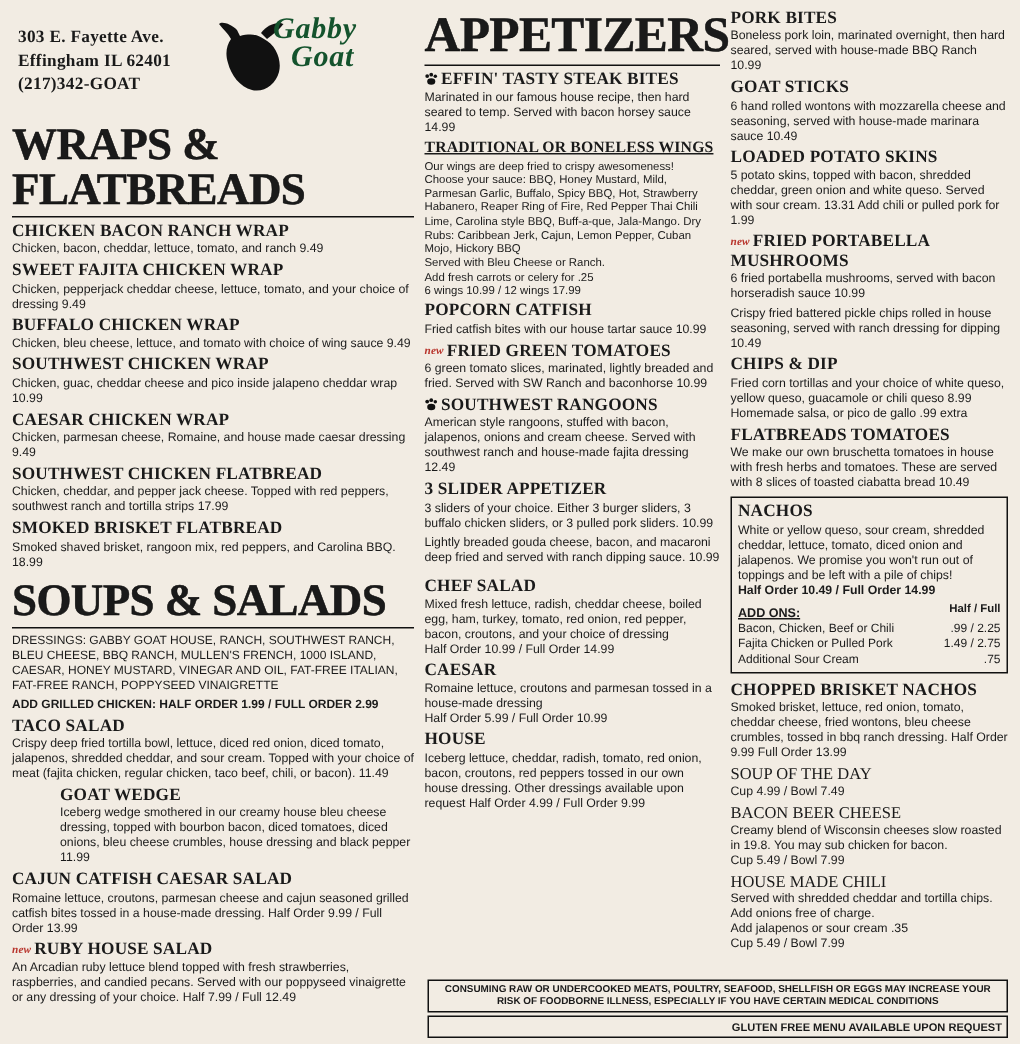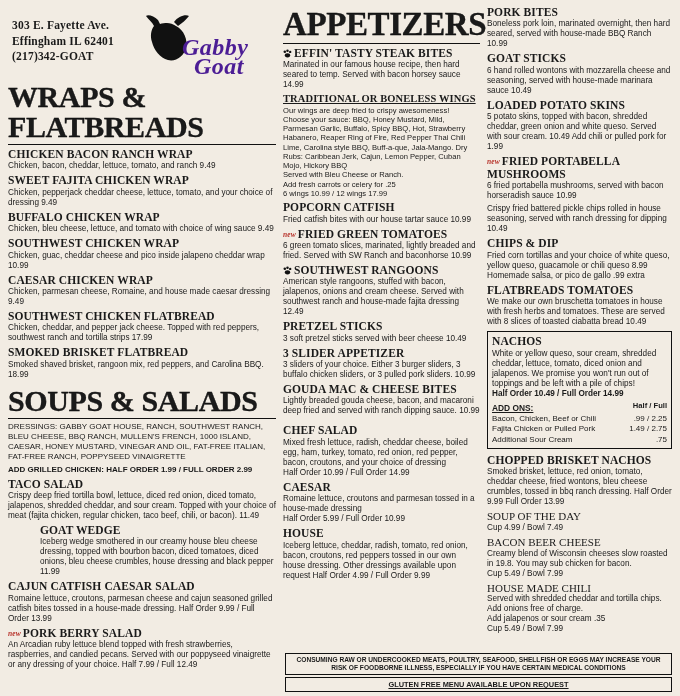--- a/index.html
+++ b/index.html
@@ -28,26 +28,26 @@
   .head{display:flex;align-items:flex-start;gap:4px;margin-bottom:2px;}
   .addr{
     font-family:"Liberation Serif", serif;
     font-size:11.5px;line-height:1.35;
     font-weight:700;letter-spacing:.2px;
     padding-top:12px;padding-left:4px;
     width:132px;
   }
   .logo{position:relative;width:128px;height:72px;}
   .logo-name{
-    position:absolute;left:34px;top:32px;
+    position:absolute;left:34px;top:4px;
     font-family:"Liberation Serif", serif;
     font-style:italic;font-weight:700;
-    font-size:24px;line-height:19px;
+    font-size:20px;line-height:19px;
     letter-spacing:.5px;
-    color:#4c1d95;
+    color:#14532d;
   }
   .goat{
     position:absolute;left:-4px;top:8px;
     width:46px;height:50px;
   }
 
   
   .sect-title{
     font-family:"Liberation Serif", serif;
     font-weight:700;
@@ -123,23 +123,22 @@
     line-height:1.2;
     text-align:center;
     padding:2px 3px;
     margin-bottom:2px;
     font-weight:700;
   }
   .gf{
     border:1.3px solid #111;
     font-size:7.4px;
     font-weight:700;
-    text-align:center;
+    text-align:right;
     padding:2px 3px;
-    text-decoration:underline;
   }
   .sub-head{
     font-family:"Liberation Serif", serif;
     font-weight:400;font-size:11px;line-height:1.1;margin-top:3px;
   }
 </style>
 </head>
 <body>
 
 <div class="menu">
@@ -213,21 +212,21 @@
         <div class="item" style="padding-left:32px">
           <div class="item-name">GOAT WEDGE</div>
           <div class="item-desc">Iceberg wedge smothered in our creamy house bleu cheese dressing, topped with bourbon bacon, diced tomatoes, diced onions, bleu cheese crumbles, house dressing and black pepper  11.99</div>
         </div>
         <div class="item">
           <div class="item-name">CAJUN CATFISH CAESAR SALAD</div>
           <div class="item-desc">Romaine lettuce, croutons, parmesan cheese and cajun seasoned grilled catfish bites tossed in a house-made dressing.  Half Order 9.99 / Full Order 13.99</div>
         </div>
         <div class="item">
           <div class="item-name">
-            <span class="new-tag">new</span><span>PORK BERRY SALAD</span>
+            <span class="new-tag">new</span><span>RUBY HOUSE SALAD</span>
           </div>
           <div class="item-desc">An Arcadian ruby lettuce blend topped with fresh strawberries, raspberries, and candied pecans.  Served with our poppyseed vinaigrette or any dressing of your choice.  Half 7.99 / Full 12.49</div>
         </div>
       </div>
     </div>
 
     <div class="col col-mid">
       <div class="sect-title center" style="font-size:33px;margin-top:2px">APPETIZERS</div>
       <hr class="rule">
 
@@ -269,32 +268,27 @@
           <svg class="paw" viewBox="0 0 10 10">
               <circle cx="2" cy="3" r="1.4" fill="#111"></circle>
               <circle cx="5" cy="2" r="1.4" fill="#111"></circle>
               <circle cx="8" cy="3.2" r="1.3" fill="#111"></circle>
               <ellipse cx="5" cy="7" rx="3" ry="2.4" fill="#111"></ellipse>
             </svg><span>SOUTHWEST RANGOONS</span>
         </div>
         <div class="item-desc">American style rangoons, stuffed with bacon, jalapenos, onions and cream cheese. Served with southwest ranch and house-made fajita dressing  12.49</div>
       </div>
 
-      <div class="item">
-        <div class="item-name">PRETZEL STICKS</div>
-        <div class="item-desc">3 soft pretzel sticks served with beer cheese 10.49</div>
-      </div>
 
       <div class="item">
         <div class="item-name">3 SLIDER APPETIZER</div>
         <div class="item-desc">3 sliders of your choice. Either 3 burger sliders, 3 buffalo chicken sliders, or 3 pulled pork sliders. 10.99</div>
       </div>
 
       <div class="item">
-        <div class="item-name">GOUDA MAC &amp; CHEESE BITES</div>
         <div class="item-desc">Lightly breaded gouda cheese, bacon, and macaroni deep fried and served with ranch dipping sauce. 10.99</div>
       </div>
 
       <div style="margin-top:8px">
         <div class="item">
           <div class="item-name">CHEF SALAD</div>
           <div class="item-desc" style="white-space:pre-line">Mixed fresh lettuce, radish, cheddar cheese, boiled egg, ham, turkey, tomato, red onion, red pepper, bacon, croutons, and your choice of dressing
 Half Order 10.99 / Full Order 14.99</div>
         </div>
         <div class="item">
@@ -314,21 +308,21 @@
         <div class="item">
           <div class="item-name">PORK BITES</div>
           <div class="item-desc">Boneless pork loin, marinated overnight, then hard seared, served with house-made BBQ Ranch  10.99</div>
         </div>
         <div class="item">
           <div class="item-name">GOAT STICKS</div>
           <div class="item-desc">6 hand rolled wontons with mozzarella cheese and seasoning, served with house-made marinara sauce 10.49</div>
         </div>
         <div class="item">
           <div class="item-name">LOADED POTATO SKINS</div>
-          <div class="item-desc">5 potato skins, topped with bacon, shredded cheddar, green onion and white queso. Served with sour cream. 10.49  Add chili or pulled pork for 1.99</div>
+          <div class="item-desc">5 potato skins, topped with bacon, shredded cheddar, green onion and white queso. Served with sour cream. 13.31  Add chili or pulled pork for 1.99</div>
         </div>
         <div class="item">
           <div class="item-name">
             <span class="new-tag">new</span><span>FRIED PORTABELLA MUSHROOMS</span>
           </div>
           <div class="item-desc">6 fried portabella mushrooms, served with bacon horseradish sauce 10.99</div>
         </div>
         <div class="item">
           <div class="item-desc">Crispy fried battered pickle chips rolled in house seasoning, served with ranch dressing for dipping 10.49</div>
         </div>

